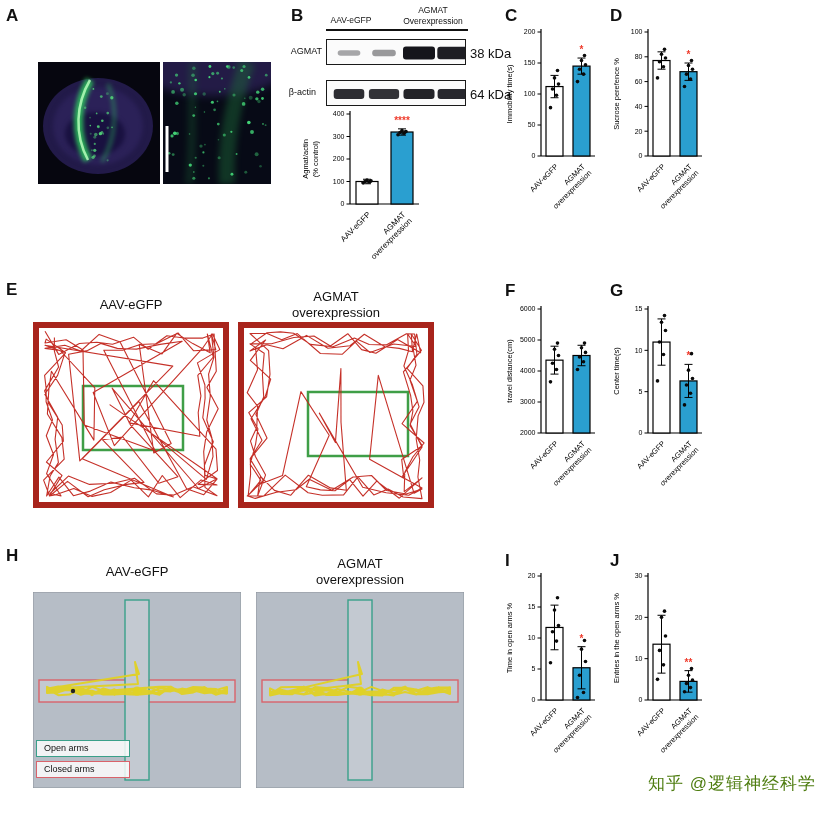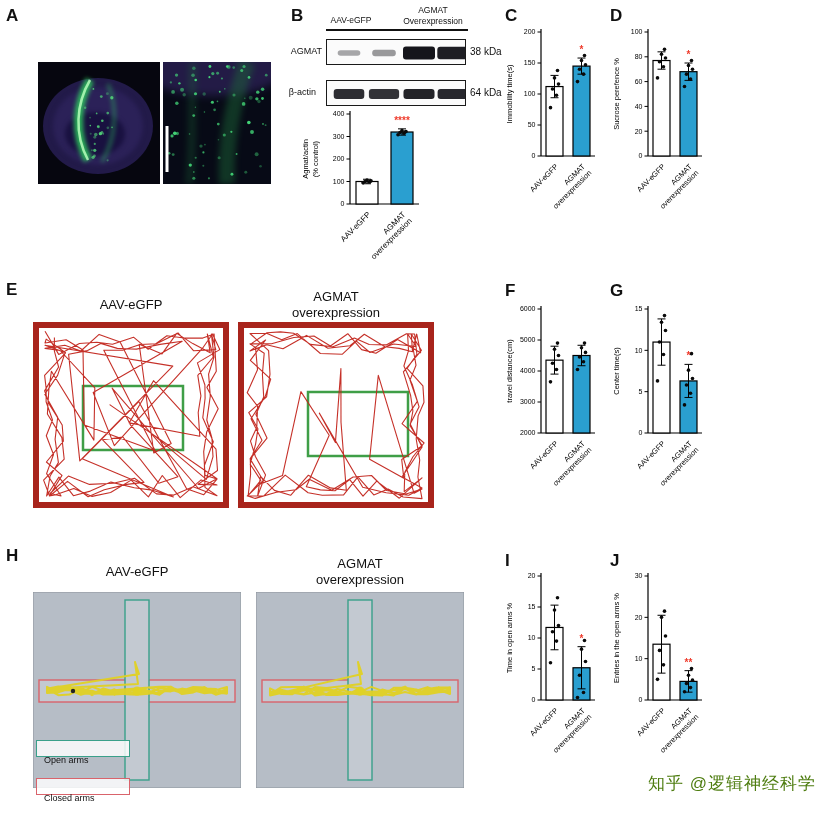--- a/index.html
+++ b/index.html
@@ -2,26 +2,26 @@
 <html><head>
 <meta charset="utf-8">
 <style>
   *{box-sizing:border-box;margin:0;padding:0}
   body{background:#fff}
   .fig{position:relative;width:832px;height:826px;background:#fff;
        font-family:"Liberation Sans","DejaVu Sans",sans-serif;color:#111;overflow:hidden}
   .abs{position:absolute}
   .plabel{font-size:17px;font-weight:700}
   .blotlbl{font-size:9px;text-align:right}
-  .kda{font-size:10px}
+  .kda{font-size:13px}
   .grp{font-size:8.5px;text-align:center}
   .blotbox{background:#fbfbfb;border:1.2px solid #1a1a1a;display:block}
   .ptitle{font-size:13px;text-align:center}
   .legend{font-size:9px;line-height:14px;background:rgba(255,255,255,.82);
-          border:1.5px solid #888;padding:12px 0 0 7px;width:94px;height:17px}
+          border:1.5px solid #888;padding:0 0 0 7px;width:94px;height:17px}
   .wm{font-size:17px;color:#4d7c0f;letter-spacing:1px}
   svg.chart{overflow:visible;display:block}
   svg{display:block}
 </style>
 </head>
 <body>
 
 <div class="fig">
 
   <div class="abs plabel" style="left:6px;top:6px">A</div>
@@ -389,21 +389,21 @@
       <circle cx="40" cy="99" r="2.2" fill="#222"></circle>
     </svg>
   <svg class="abs" style="left:256px;top:592px" width="208" height="196">
       <rect x="0" y="0" width="208" height="196" fill="#b6bdc6" stroke="#8d949c" stroke-width="1"></rect>
       <rect x="6" y="88" width="196" height="22" fill="#c3c9d1" stroke="#d9636b" stroke-width="1.4"></rect>
       <rect x="92" y="8" width="24" height="180" fill="#c3c9d1" stroke="#3aa08a" stroke-width="1.4"></rect>
       <path d="M14.0 99.5L25.3 101.2L36.5 100.1L47.8 94.6L59.0 98.5L70.3 101.9L81.5 96.9L92.8 99.8L104.0 101.6L115.3 103.2L126.5 97.4L137.8 101.8L149.0 96.5L160.3 101.9L171.5 102.2L182.8 100.2L194.0 99.6L194.0 95.6L182.8 95.2L171.5 97.0L160.3 102.0L149.0 96.6L137.8 101.1L126.5 99.6L115.3 99.5L104.0 100.1L92.8 102.0L81.5 100.6L70.3 98.3L59.0 100.6L47.8 102.4L36.5 100.8L25.3 97.7L14.0 102.6L14.0 102.1L25.3 99.4L36.5 99.6L47.8 95.7L59.0 98.2L70.3 96.6L81.5 99.2L92.8 102.1L104.0 95.9L115.3 102.7L126.5 102.5L137.8 102.7L149.0 100.0L160.3 102.5L171.5 98.0L182.8 97.1L194.0 95.3L194.0 97.9L182.8 95.1L171.5 100.2L160.3 99.0L149.0 97.0L137.8 98.3L126.5 101.6L115.3 101.2L104.0 102.4L92.8 101.3L81.5 101.5L70.3 102.0L59.0 103.5L47.8 95.0L36.5 99.5L25.3 101.1L14.0 103.4L106.0 82.0L102.0 70.0L105.0 92.0L14.0 102.4L25.3 95.2L36.5 94.9L47.8 94.7L59.0 101.6L70.3 102.1L81.5 100.7L92.8 101.2L104.0 97.8L115.3 103.1L126.5 102.0L137.8 103.4L149.0 96.4L160.3 98.8L171.5 95.1L182.8 99.2L194.0 98.7L194.0 102.1L182.8 97.9L171.5 99.1L160.3 102.3L149.0 94.6L137.8 98.2L126.5 98.9L115.3 94.9L104.0 99.8L92.8 101.4L81.5 103.1L70.3 103.1L59.0 96.8L47.8 96.8L36.5 102.2L25.3 102.0L14.0 96.4L14.0 103.1L25.3 100.6L36.5 100.1L47.8 102.0L59.0 95.1L70.3 96.1L81.5 99.9L92.8 94.7L104.0 96.2L115.3 103.0L126.5 103.5L137.8 95.8L149.0 95.8L160.3 97.5L171.5 101.8L182.8 97.7L194.0 95.8" fill="none" stroke="#e0d123" stroke-width="2" opacity="0.95" stroke-linejoin="round"></path>
       <circle cx="104" cy="99" r="4.5" fill="#e0d123" opacity="0.9"></circle>
     </svg>
   <div class="abs legend" style="left: 36px; top: 740px; border-color: rgb(58, 160, 138);"><span>Open arms</span></div>
-  <div class="abs legend" style="left: 36px; top: 778px; border-color: rgb(217, 99, 107);"><span>Closed arms</span></div>
+  <div class="abs legend" style="left: 36px; top: 761px; border-color: rgb(217, 99, 107);"><span>Closed arms</span></div>
 
   <div class="abs plabel" style="left:505px;top:551px">I</div>
   <svg class="abs chart" style="left:503px;top:560px" width="112" height="215">
       <line x1="38" y1="13" x2="38" y2="140" stroke="#000" stroke-width="1.2"></line>
       <line x1="38" y1="140" x2="92" y2="140" stroke="#000" stroke-width="1.2"></line>
       <line x1="34.5" y1="140" x2="38" y2="140" stroke="#000" stroke-width="1"></line>
       <text x="32.5" y="142.4" text-anchor="end" font-size="7">0</text>
       <line x1="34.5" y1="109" x2="38" y2="109" stroke="#000" stroke-width="1"></line>
       <text x="32.5" y="111.4" text-anchor="end" font-size="7">5</text>
       <line x1="34.5" y1="78" x2="38" y2="78" stroke="#000" stroke-width="1"></line>

